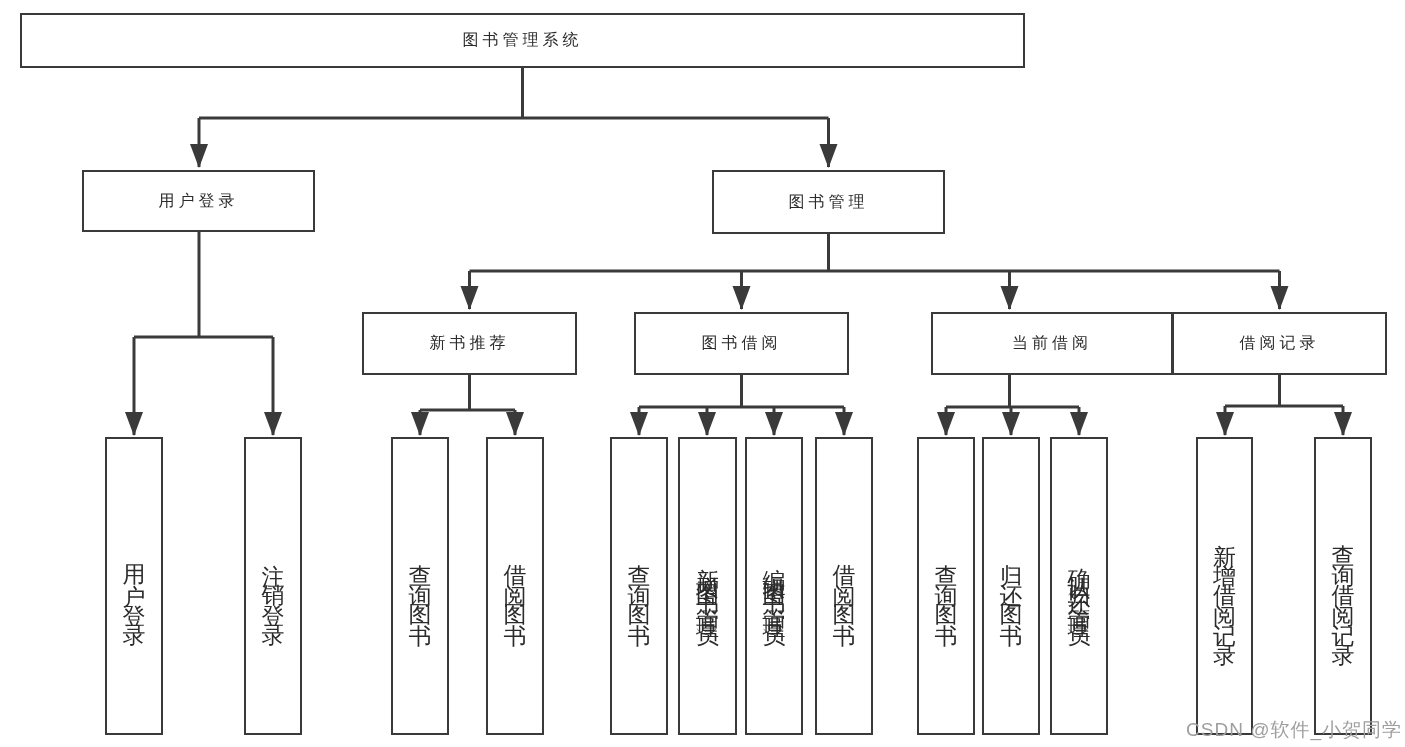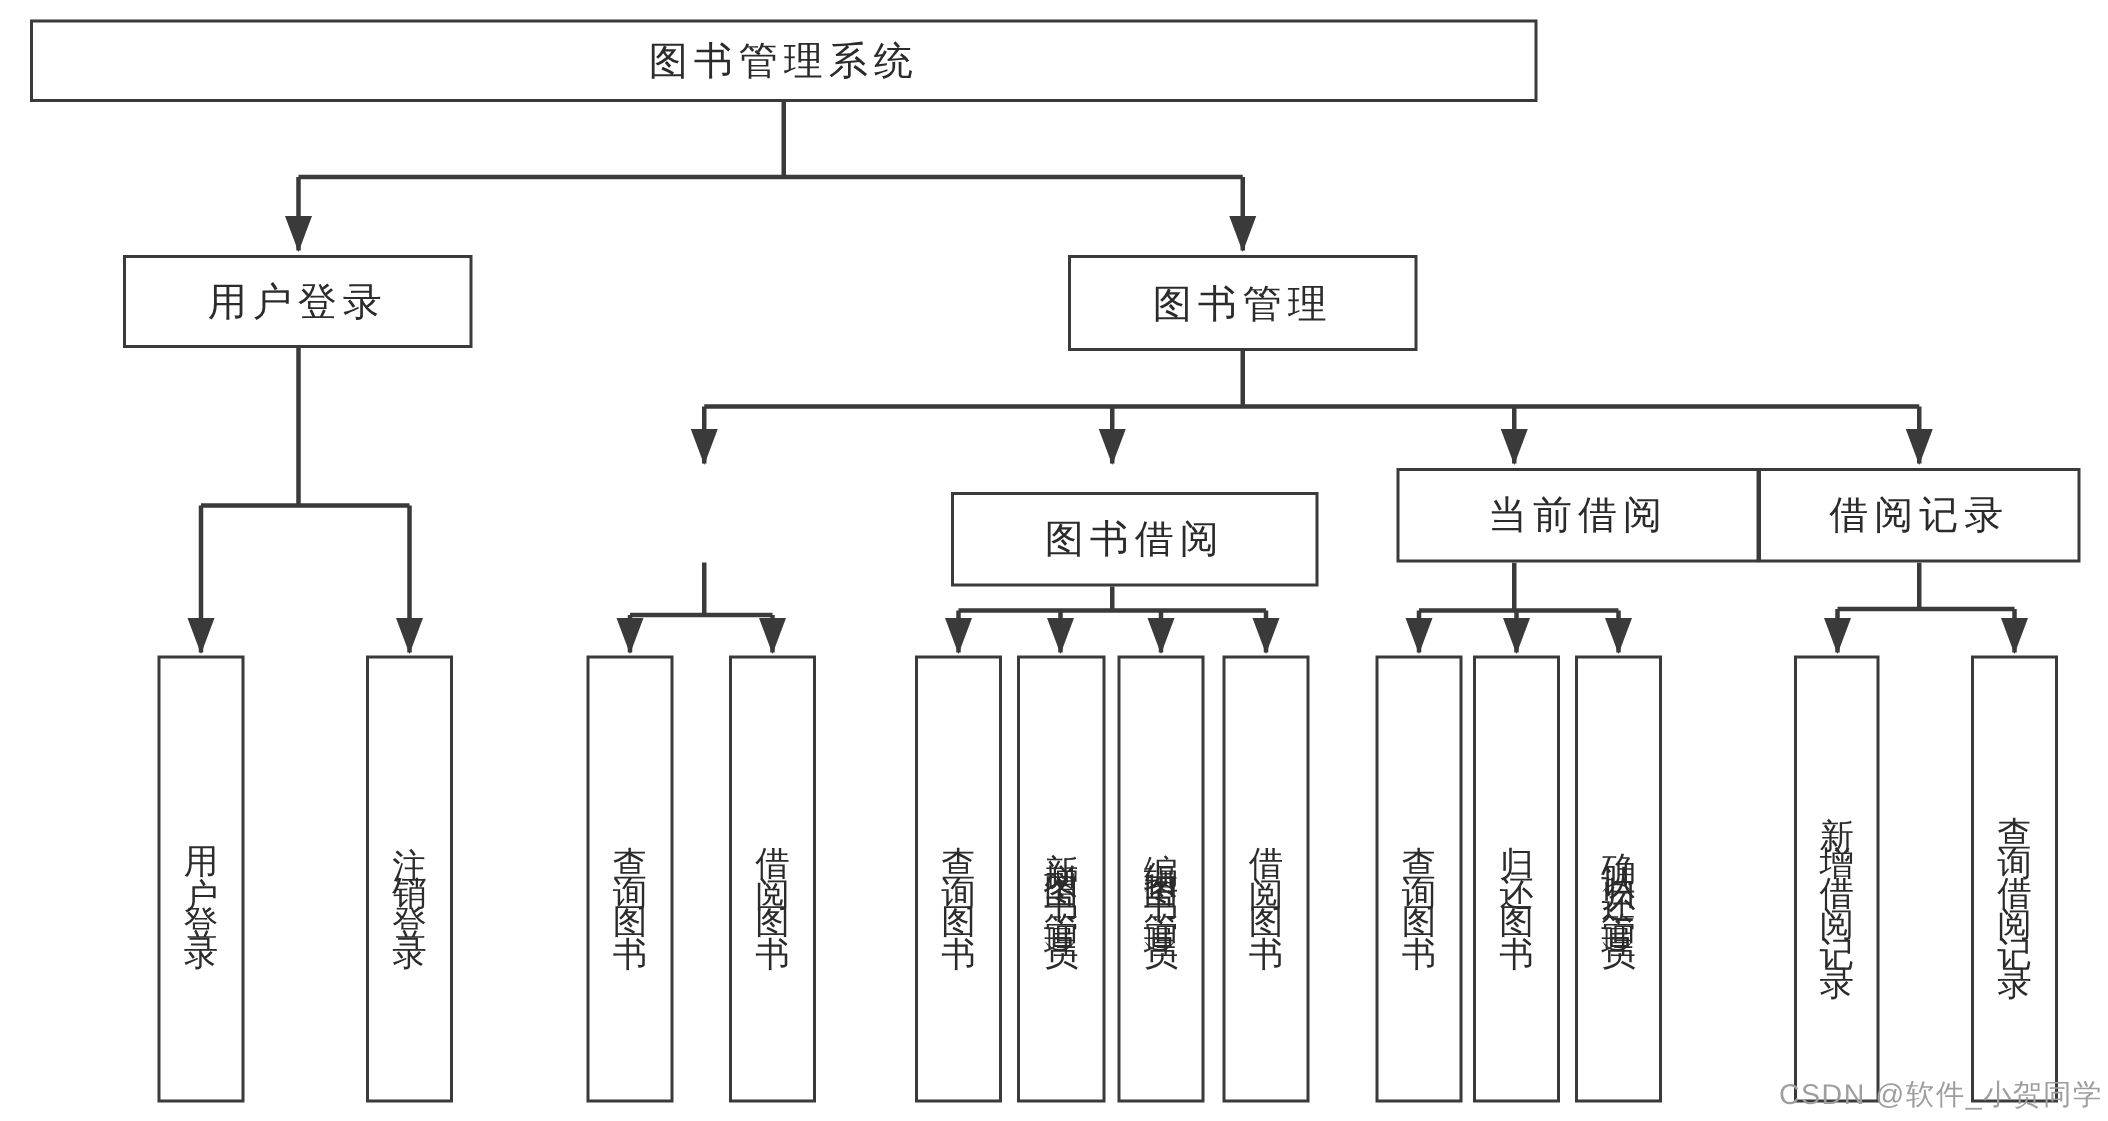--- a/index.html
+++ b/index.html
@@ -10,21 +10,21 @@
   .connectors{position:absolute;left:0;top:0;z-index:1;}
   .cline{stroke:var(--line,#3a3a3a);stroke-width:3;fill:none;}
   .arrowhead{fill:var(--line,#3a3a3a);}
   .node{
     position:absolute;box-sizing:border-box;background:var(--box_bg,#ffffff);
     border:2.5px solid var(--line,#3a3a3a);
     display:flex;align-items:center;justify-content:center;
     color:var(--text,#2b2b2b);z-index:2;
   }
   .h-label{
-    font-size:26px;letter-spacing:4px;white-space:nowrap;
+    font-size:16px;letter-spacing:4px;white-space:nowrap;
     color:var(--text,#2b2b2b);
   }
   .v-label{
     writing-mode:vertical-rl;text-orientation:mixed;
     font-size:23px;line-height:1;color:var(--text,#2b2b2b);
   }
   .watermark{
     position:absolute;right:3px;bottom:4px;z-index:3;
     font-size:19px;letter-spacing:1px;color:var(--watermark,#9e9e9e);
     white-space:nowrap;
@@ -77,21 +77,24 @@
     <span class="h-label">图书管理系统</span>
   </div>
 
   <div class="node" style="left:82px;top:170px;width:233px;height:62px">
     <span class="h-label">用户登录</span>
   </div>
   <div class="node" style="left:712px;top:170px;width:233px;height:64px">
     <span class="h-label">图书管理</span>
   </div>
 
-  <div class="node" style="left:634px;top:328px;width:245px;height:63px">
+  <div class="node" style="left:362px;top:312px;width:215px;height:63px">
+    <span class="h-label">新书推荐</span>
+  </div>
+  <div class="node" style="left:634px;top:312px;width:215px;height:63px">
     <span class="h-label">图书借阅</span>
   </div>
   <div class="node" style="left:931px;top:312px;width:242px;height:63px">
     <span class="h-label">当前借阅</span>
   </div>
   <div class="node" style="left:1172px;top:312px;width:215px;height:63px">
     <span class="h-label">借阅记录</span>
   </div>
 
   <div class="node" style="left:105px;top:437px;width:58px;height:298px">

